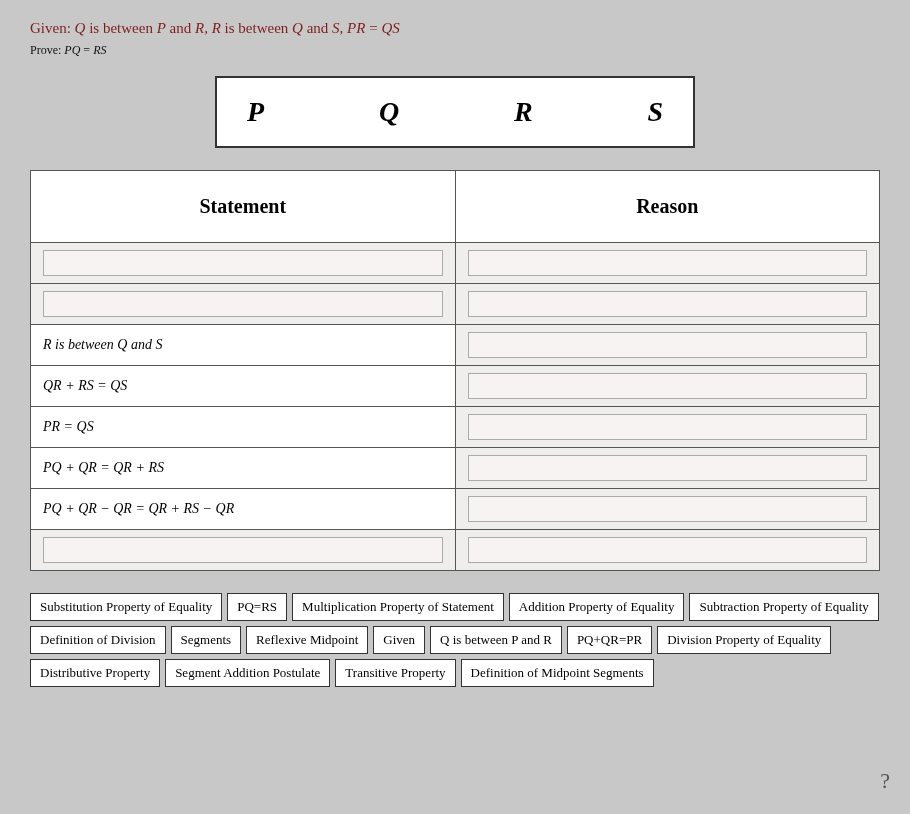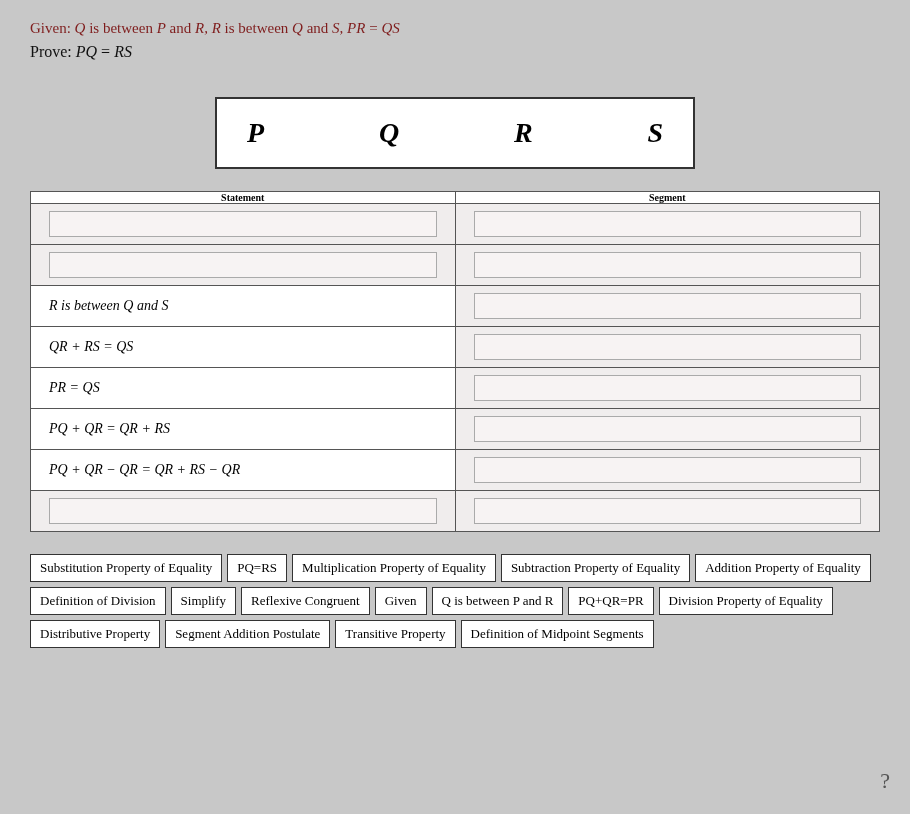--- a/index.html
+++ b/index.html
@@ -13,22 +13,22 @@
     }
     .given-text {
       margin-bottom: 6px;
       font-size: 15px;
       color: #7f1d1d;
     }
     .given-text em, .prove-text em {
       font-style: italic;
     }
     .prove-text {
-      margin-bottom: 36px;
-      font-size: 16px;
+      margin-bottom: 18px;
+      font-size: 12px;
       color: #111;
     }
     .diagram-box {
       border: 2px solid #333;
       width: 480px;
       margin: 0 auto 22px auto;
       padding: 18px 30px 18px 30px;
       background: #fff;
       display: flex;
       justify-content: space-between;
@@ -41,29 +41,29 @@
     }
     .proof-table {
       width: 100%;
       border-collapse: collapse;
       background: #fff;
       margin-bottom: 22px;
       border: 1.5px solid #555;
     }
     .proof-table th {
       border: 1.5px solid #555;
-      padding: 0 12px;
+      padding: 24px 12px;
       text-align: center;
       font-weight: bold;
-      font-size: 10px;
+      font-size: 20px;
       background: #fff;
     }
     .proof-table td {
       border: 1.5px solid #555;
-      padding: 7px 18px;
+      padding: 7px 12px;
       font-size: 14px;
       height: 36px;
       margin-left: 44px;
     }
     .proof-table td.input-cell {
       background: #f0eded;
     }
     .proof-table td input {
       border: 1.5px solid #aaa;
       background: #f7f3f3;
@@ -122,21 +122,21 @@
   <span>P</span>
   <span>Q</span>
   <span>R</span>
   <span>S</span>
 </div>
 
 <table class="proof-table">
   <thead>
     <tr>
       <th>Statement</th>
-      <th>Segment</th>
+      <th>Reason</th>
     </tr>
   </thead>
   <tbody>
 
     <tr>
       <td class="stmt input-cell">
         <input type="text" style="">
       </td>
       <td class="rsn input-cell">
         <input type="text" style="">
@@ -204,26 +204,26 @@
       <td class="rsn input-cell">
         <input type="text" style="">
       </td>
     </tr>
   </tbody>
 </table>
 
 <div class="answer-bank">
   <span class="answer-chip">Substitution Property of Equality</span>
   <span class="answer-chip">PQ=RS</span>
-  <span class="answer-chip">Multiplication Property of Equality</span>
+  <span class="answer-chip">Multiplication Property of Statement</span>
+  <span class="answer-chip">Addition Property of Equality</span>
   <span class="answer-chip">Subtraction Property of Equality</span>
-  <span class="answer-chip">Addition Property of Equality</span>
   <span class="answer-chip">Definition of Division</span>
-  <span class="answer-chip">Simplify</span>
-  <span class="answer-chip">Reflexive Congruent</span>
+  <span class="answer-chip">Segments</span>
+  <span class="answer-chip">Reflexive Midpoint</span>
   <span class="answer-chip">Given</span>
   <span class="answer-chip">Q is between P and R</span>
   <span class="answer-chip">PQ+QR=PR</span>
   <span class="answer-chip">Division Property of Equality</span>
   <span class="answer-chip">Distributive Property</span>
   <span class="answer-chip">Segment Addition Postulate</span>
   <span class="answer-chip">Transitive Property</span>
   <span class="answer-chip">Definition of Midpoint Segments</span>
 </div>
 

